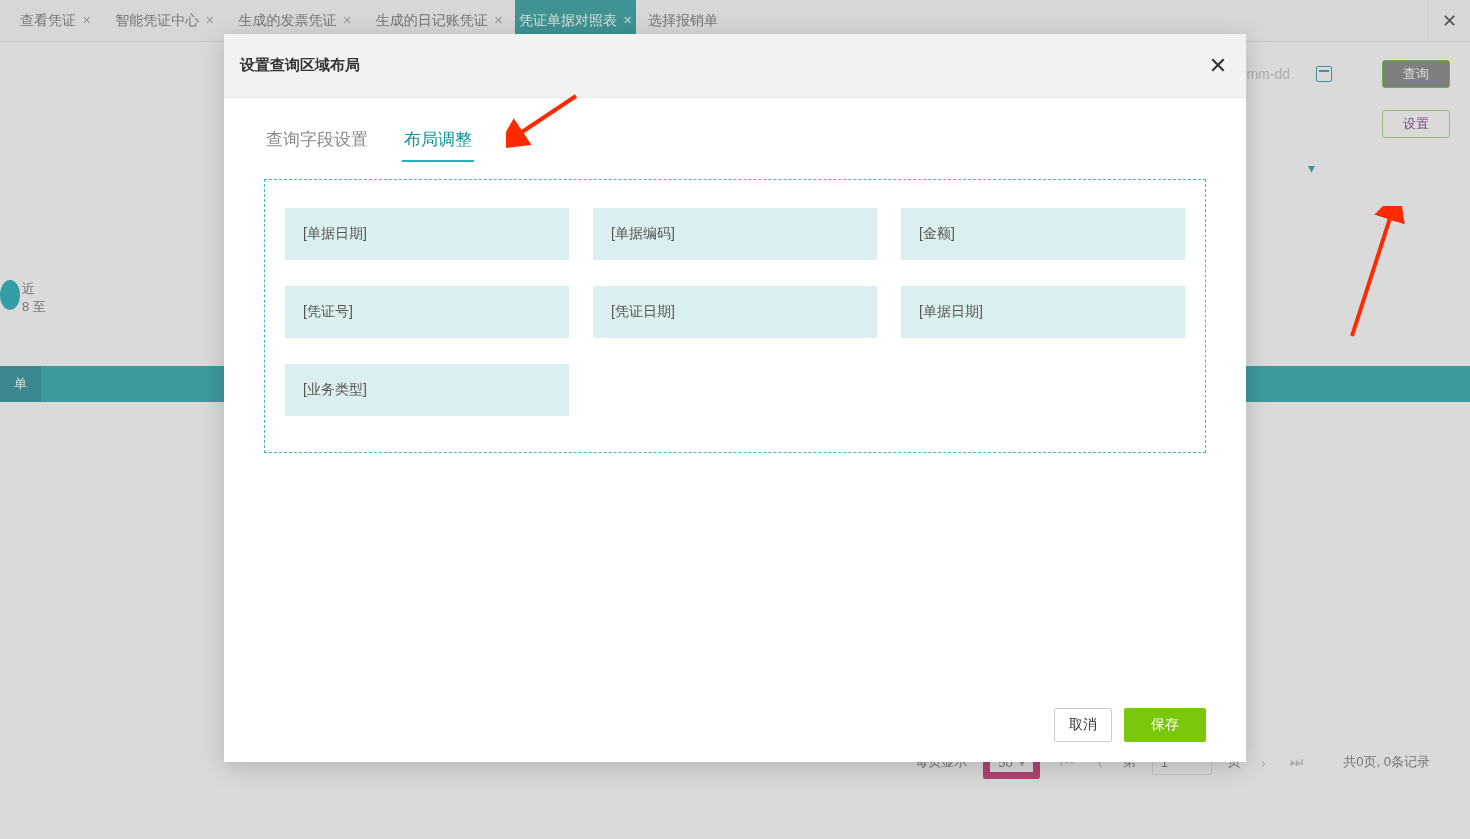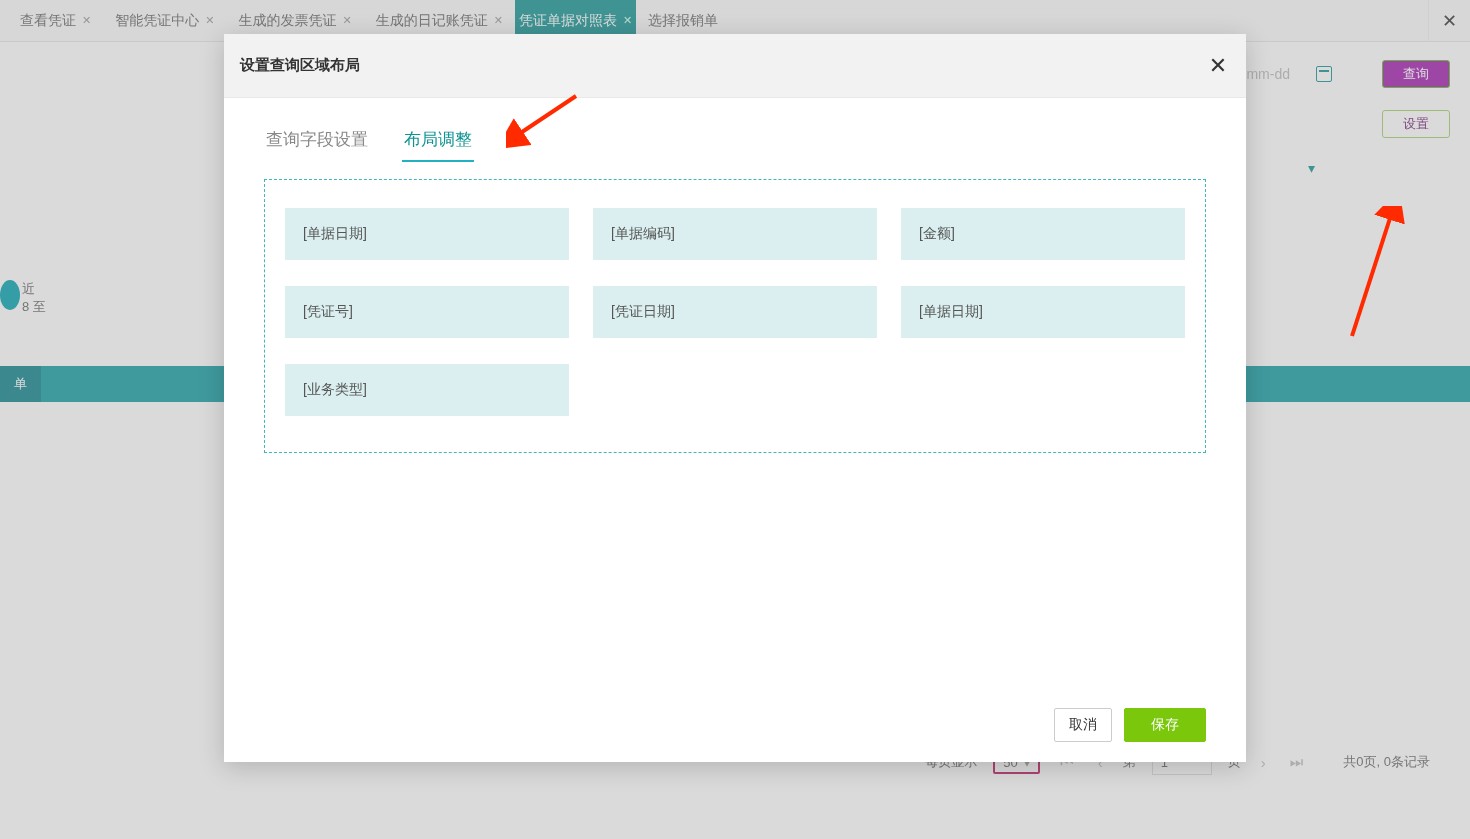--- a/index.html
+++ b/index.html
@@ -72,21 +72,21 @@
       content: ""; position: absolute;
       top: 3px; left: 2px; right: 2px;
       height: 1.5px; background: #119393;
     }
     .btn {
       display: inline-flex; align-items: center; justify-content: center;
       height: 28px; padding: 0 20px;
       border-radius: 3px; font-size: 13px;
       border: 1px solid transparent; cursor: pointer;
     }
-    .btn-query { background: #a21caf; color: #fff; border-color: #52c41a; }
+    .btn-query { background: #737373; color: #fff; border-color: #52c41a; }
     .btn-setting { background: #fff; color: #701a75; border: 1px solid #a5d06b; }
 
     .dropdown-caret {
       margin-left: auto;
       width: 12px; height: 12px;
       color: #119393;
       font-size: 14px;
     }
 
     .side-stub {
@@ -113,21 +113,21 @@
 
     .pagination {
       position: absolute; bottom: 57px; left: 0; right: 0;
       height: 40px;
       display: flex; align-items: center; justify-content: flex-end;
       padding-right: 40px;
       color: #666; font-size: 13px;
       gap: 16px;
     }
     .page-sel {
-      border: 2px solid #be185d; padding: 2px 8px;
+      border: 7px solid #be185d; padding: 2px 8px;
       border-radius: 2px;
       display: inline-flex; align-items: center;
     }
     .page-num {
       border: 1px solid #ddd; width: 60px; height: 26px;
       display:inline-flex; align-items:center; padding-left:8px;
     }
     .page-arrow { color: #bbb; font-size: 15px; padding: 0 4px; }
 
     

